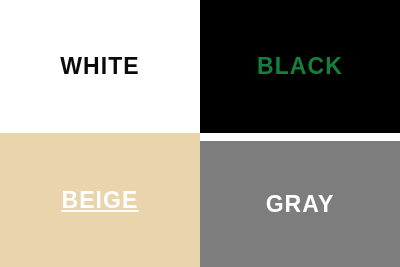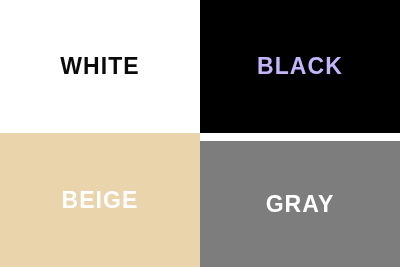--- a/index.html
+++ b/index.html
@@ -47,25 +47,25 @@
 </style>
 </head>
 <body>
 
 <div id="swatch-grid">
 
   <div class="swatch swatch-r1" style="background-color: rgb(255, 255, 255); color: rgb(10, 10, 10);">
     <span class="swatch-label">WHITE</span>
   </div>
 
-  <div class="swatch swatch-r1" style="background-color: rgb(0, 0, 0); color: #c4b5fd;">
+  <div class="swatch swatch-r1" style="background-color: rgb(0, 0, 0); color: #15803d;">
     <span class="swatch-label">BLACK</span>
   </div>
 
-  <div class="swatch swatch-r2" style="background-color: rgb(234, 212, 172); color: rgb(255, 255, 255);">
+  <div class="swatch swatch-r2" style="background-color: rgb(234, 212, 172); color: rgb(255, 255, 255); text-decoration: underline;">
     <span class="swatch-label">BEIGE</span>
   </div>
 
   <div class="swatch swatch-r2" style="background-color: rgb(125, 125, 125); color: rgb(255, 255, 255); margin-top: 8px;">
     <span class="swatch-label">GRAY</span>
   </div>
 
 </div>
 
 </body></html>

